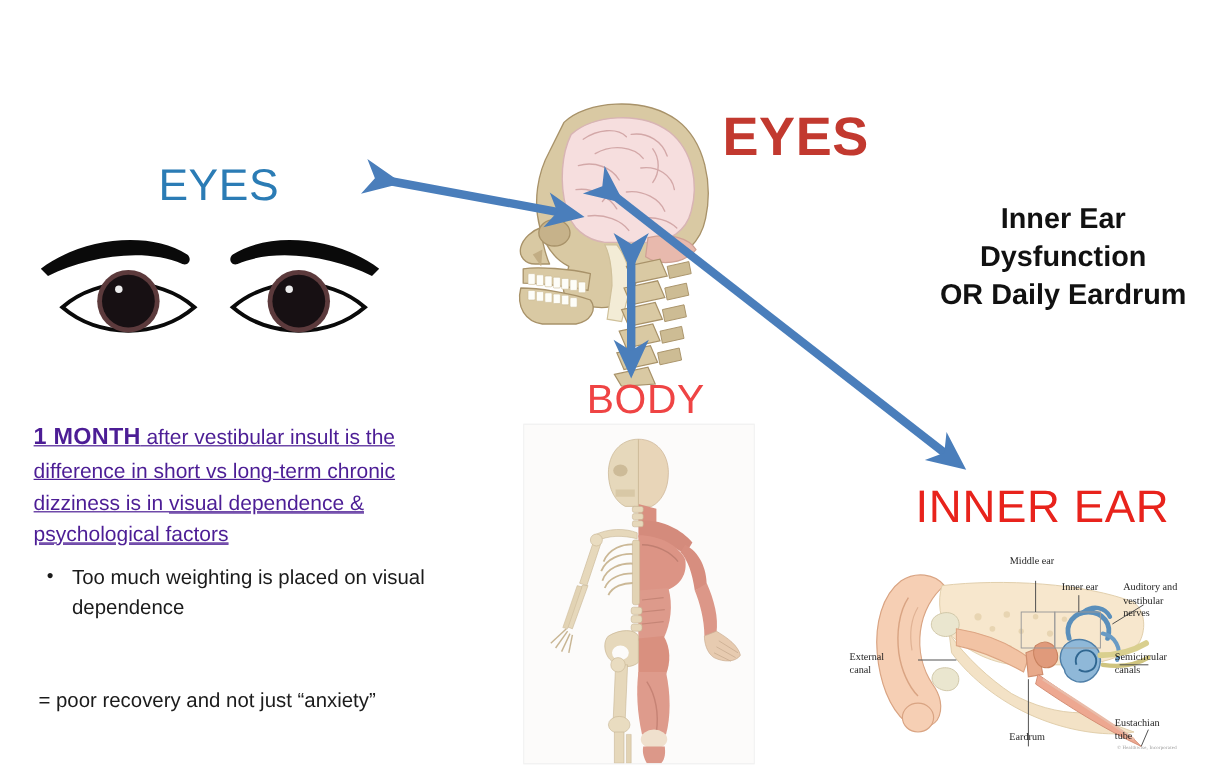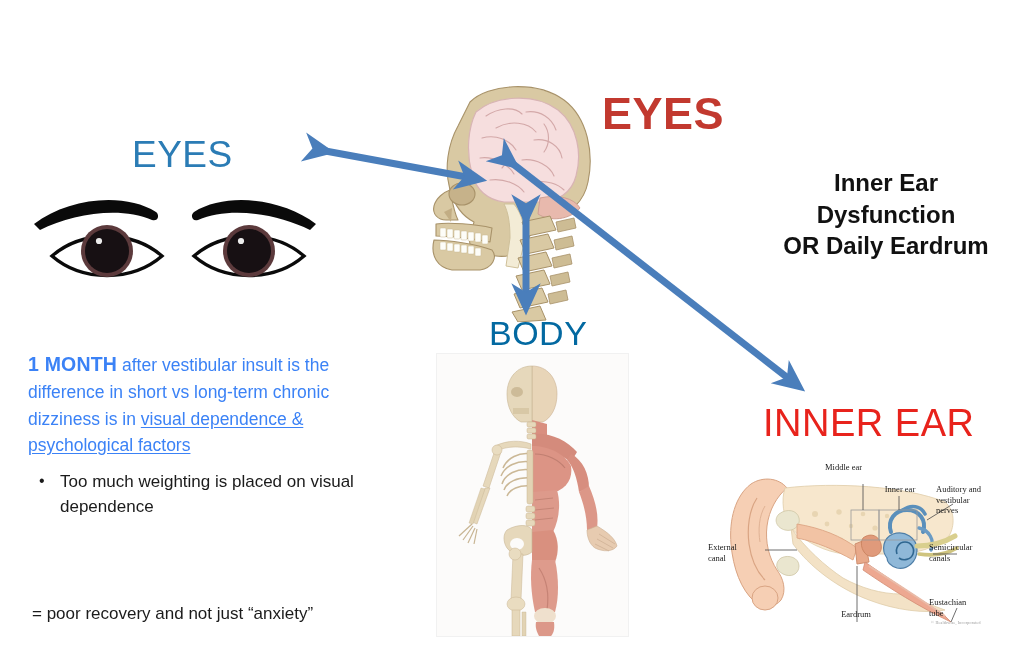--- a/index.html
+++ b/index.html
@@ -15,56 +15,56 @@
   
   .lbl-eyes{
     left:132px;top:90px;font-size:37px;color:#2b7cb5;
     letter-spacing:.5px;font-weight:400;
   }
   .lbl-brain{
     left:602px;top:44px;font-size:45px;color:#c2392f;
     font-weight:700;letter-spacing:.5px;
   }
   .lbl-body{
-    left:489px;top:270px;font-size:34px;color:#0369a1;
+    left:489px;top:270px;font-size:34px;color:#ef4444;
     font-weight:400;letter-spacing:.5px;
   }
   .lbl-innerear{
     left:763px;top:358px;font-size:38px;color:#e8231c;
     font-weight:400;letter-spacing:.5px;
   }
 
   
   .dysfunction{
     left:760px;top:123px;width:252px;
     text-align:center;font-weight:700;font-size:24px;
     color:#111;line-height:1.32;
   }
 
   
   .para{
     left:28px;top:306px;width:345px;
-    font-size:17.5px;color:#3b82f6;line-height:1.5;
+    font-size:17.5px;color:#4c1d95;line-height:1.5;text-decoration:underline;
   }
   .para .strong{font-weight:700;font-size:19.5px;letter-spacing:.2px;}
   .para .u{text-decoration:underline;text-underline-offset:2px;}
 
   .bullets{
     left:32px;top:426px;width:350px;
     font-size:17px;color:#1b1b1b;line-height:1.47;
   }
   .bullets ul{margin:0;padding:0;list-style:none;}
   .bullets li{
     position:relative;padding-left:28px;margin-bottom:2px;
   }
   .bullets li:before{
     content:"\2022";position:absolute;left:7px;top:-1px;font-size:16px;
   }
   .conclusion{
-    left:32px;top:560px;width:360px;
+    left:32px;top:530px;width:360px;
     font-size:17px;color:#1b1b1b;
   }
 
   
   svg.arrows{position:absolute;left:0;top:0;width:1024px;height:651px;
     pointer-events:none;}
 
   
   .bodyimg{
     left:437px;top:310px;width:191px;height:282px;
@@ -393,21 +393,21 @@
         <path d="M158 22 L158 48"></path>
         <path d="M194 34 L194 48"></path>
         <path d="M248 42 L222 58"></path>
         <path d="M60 88 L92 88"></path>
         <path d="M228 92 L252 92"></path>
         <path d="M152 160 L152 104"></path>
         <path d="M246 160 L252 146"></path>
       </g>
     </svg>
 
-    <span class="earlbl" style="left:120px;top:0px;width:70px;text-align:left">Middle ear</span>
+    <span class="earlbl" style="left:120px;top:0px;width:70px;text-align:center">Middle ear</span>
     <span class="earlbl" style="left:164px;top:22px;width:62px;text-align:center">Inner ear</span>
     <span class="earlbl" style="left:231px;top:22px;width:72px;white-space:pre-line">Auditory and
 vestibular
 nerves</span>
     <span class="earlbl" style="left:3px;top:80px;width:52px;white-space:pre-line">External
 canal</span>
     <span class="earlbl" style="left:224px;top:80px;width:74px;white-space:pre-line">Semicircular
 canals</span>
     <span class="earlbl" style="left:122px;top:147px;width:58px;text-align:center">Eardrum</span>
     <span class="earlbl" style="left:224px;top:135px;width:60px;white-space:pre-line">Eustachian

